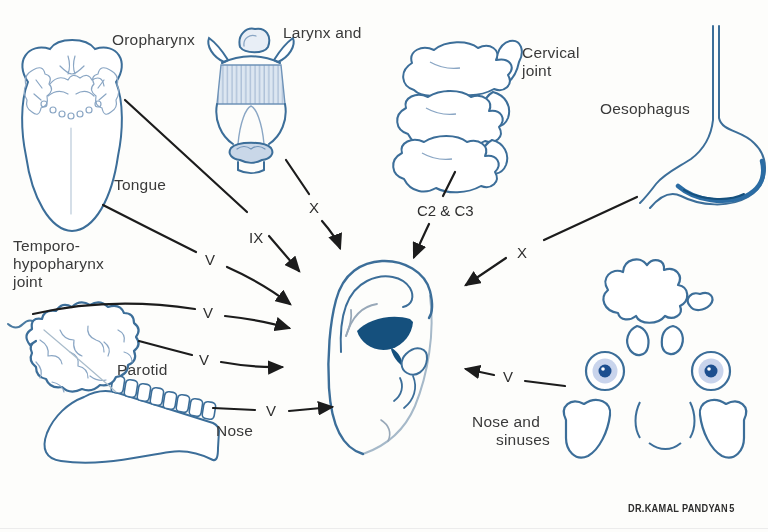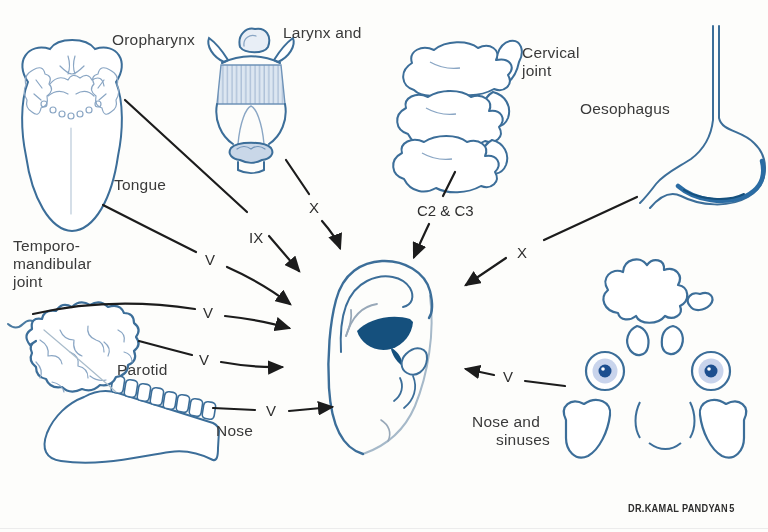--- a/index.html
+++ b/index.html
@@ -225,24 +225,24 @@
         <path d="M565,386 L525,381"></path>
         <path d="M494,375 L466,369" marker-end="url(#ah)"></path>
       </g>
     </g>
   </svg>
 
   <div class="lbl" style="left:112px;top:31px">Oropharynx</div>
   <div class="lbl" style="left:283px;top:24px">Larynx and</div>
   <div class="lbl" style="left:522px;top:44px">Cervical</div>
   <div class="lbl" style="left:522px;top:62px">joint</div>
-  <div class="lbl" style="left:580px;top:100px">Oesophagus</div>
+  <div class="lbl" style="left:600px;top:100px">Oesophagus</div>
   <div class="lbl" style="left:114px;top:176px">Tongue</div>
   <div class="lbl" style="left:13px;top:237px">Temporo-</div>
-  <div class="lbl" style="left:13px;top:255px">mandibular</div>
+  <div class="lbl" style="left:13px;top:255px">hypopharynx</div>
   <div class="lbl" style="left:13px;top:273px">joint</div>
   <div class="lbl" style="left:117px;top:361px">Parotid</div>
   <div class="lbl" style="left:216px;top:422px">Nose</div>
   <div class="lbl" style="left:472px;top:413px">Nose and</div>
   <div class="lbl" style="left:496px;top:431px">sinuses</div>
 
   <div class="nerve" style="left:249px;top:229px">IX</div>
   <div class="nerve" style="left:309px;top:199px">X</div>
   <div class="nerve" style="left:417px;top:202px">C2 &amp; C3</div>
   <div class="nerve" style="left:517px;top:244px">X</div>

